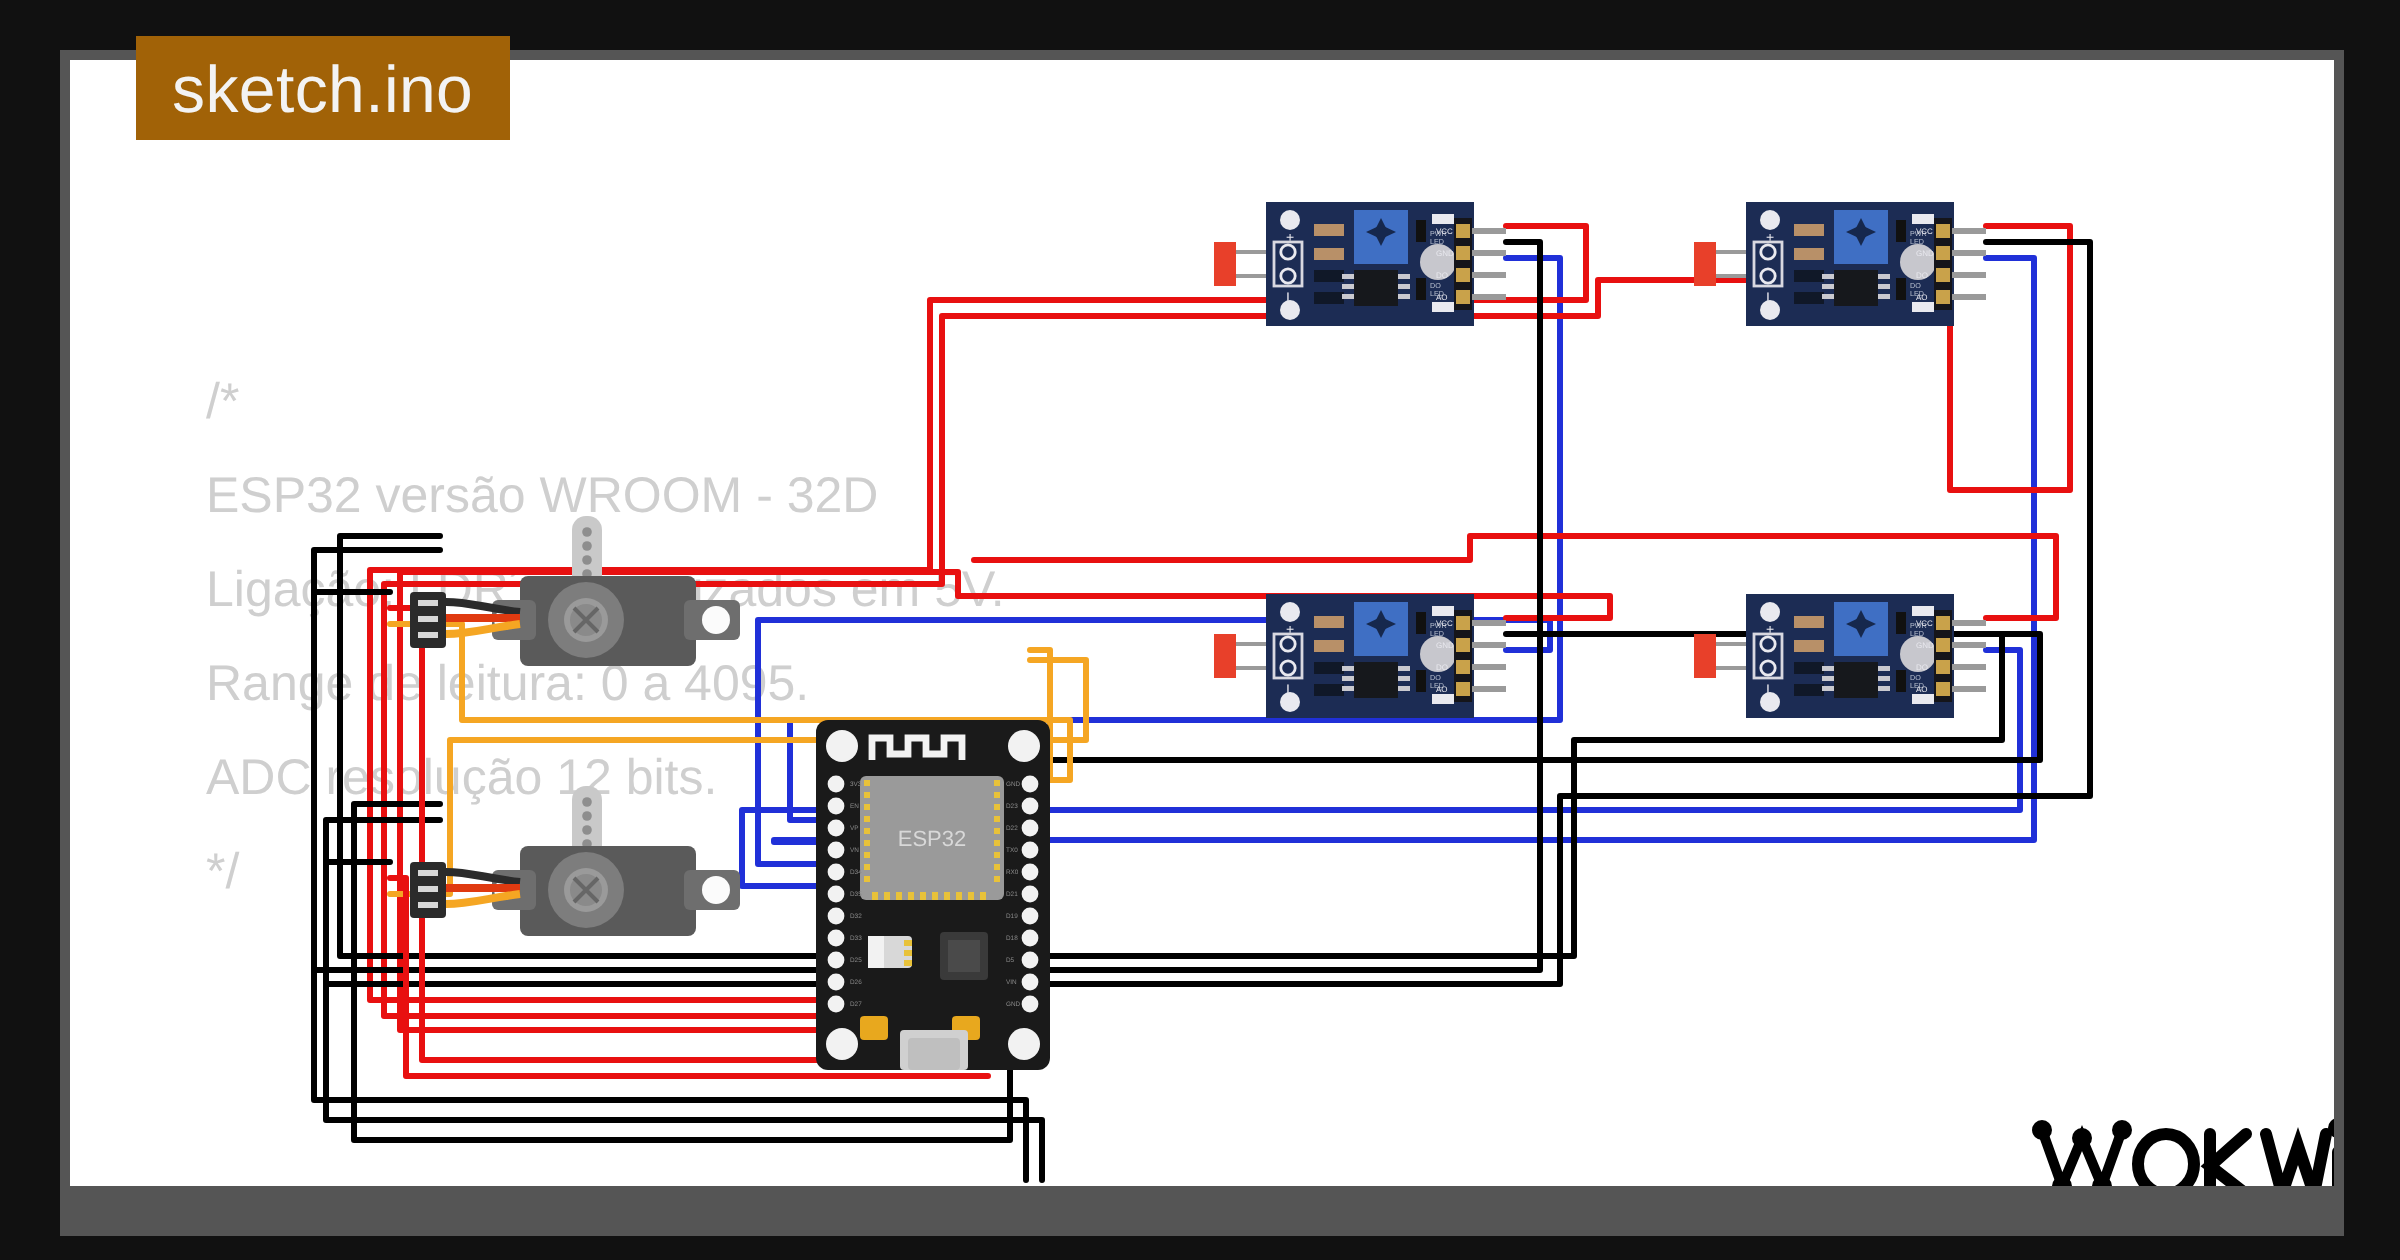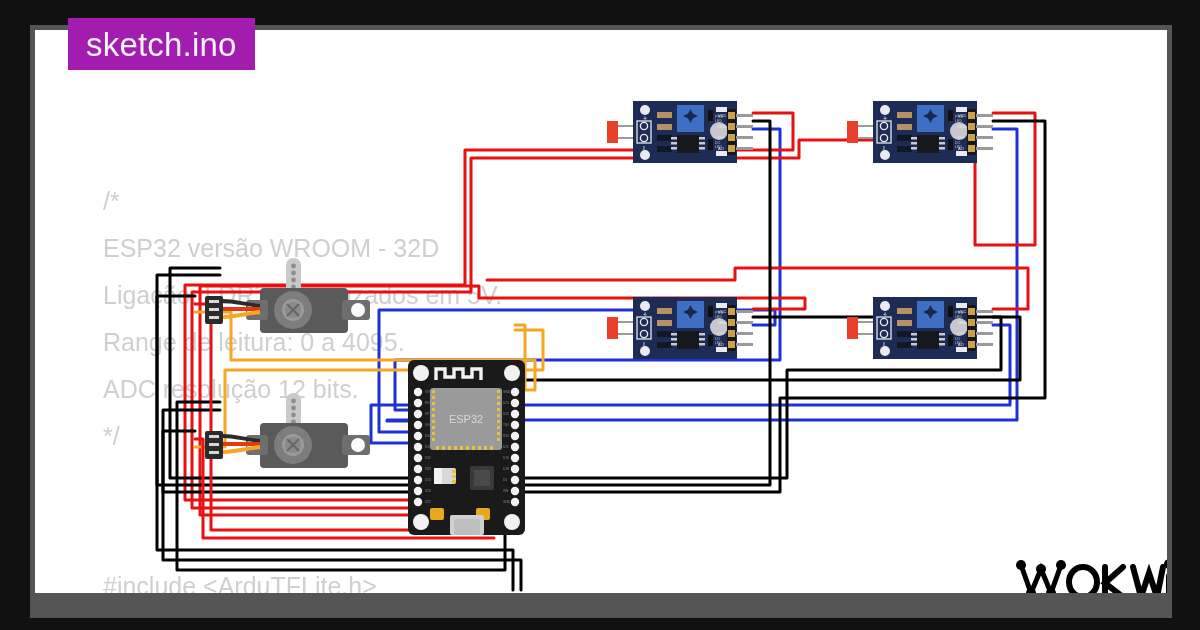--- a/index.html
+++ b/index.html
@@ -13,21 +13,21 @@
                 background:#555555;}
   #canvas{position:absolute;left:35px;top:30px;width:1132px;height:563px;
           background:#ffffff;overflow:hidden;}
 
   
   #bottom-band{position:absolute;left:30px;top:593px;width:1142px;height:21px;
                background:#555555;}
 
   
   #tab{position:absolute;left:68px;top:18px;height:52px;
-       background:#a21caf;display:flex;align-items:center;
+       background:#a16207;display:flex;align-items:center;
        padding:0 18px;z-index:60;}
   #tab span{color:#f3f3f3;font-size:33px;line-height:1;letter-spacing:.2px;}
 
   
   #code{position:absolute;left:68px;top:148px;z-index:5;
         color:#cfcfcf;font-size:25px;line-height:47px;white-space:pre;
         pointer-events:none;}
   #code2{position:absolute;left:68px;top:533px;z-index:5;
         color:#cfcfcf;font-size:25px;line-height:47px;white-space:pre;
         pointer-events:none;}
@@ -48,21 +48,20 @@
   <div id="bottom-band"></div>
 
   <div id="canvas">
 
     <div id="code">/*
 ESP32 versão WROOM - 32D
 Ligação: LDR´s energizados em 5V.
 Range de leitura: 0 a 4095.
 ADC resolução 12 bits.
 */</div>
-    <div id="code2">#include &lt;ArduTFLite.h&gt;</div>
 
     <svg class="diagram" viewBox="0 0 1132 563">
       <defs>
         <g id="ldrmod">
 
           <rect x="0" y="22" width="11" height="22" fill="#e8402a"></rect>
           <line x1="11" y1="27" x2="28" y2="27" stroke="#9a9a9a" stroke-width="2"></line>
           <line x1="11" y1="39" x2="28" y2="39" stroke="#9a9a9a" stroke-width="2"></line>
 
           <rect x="26" y="2" width="104" height="62" fill="#1c2c54"></rect>

